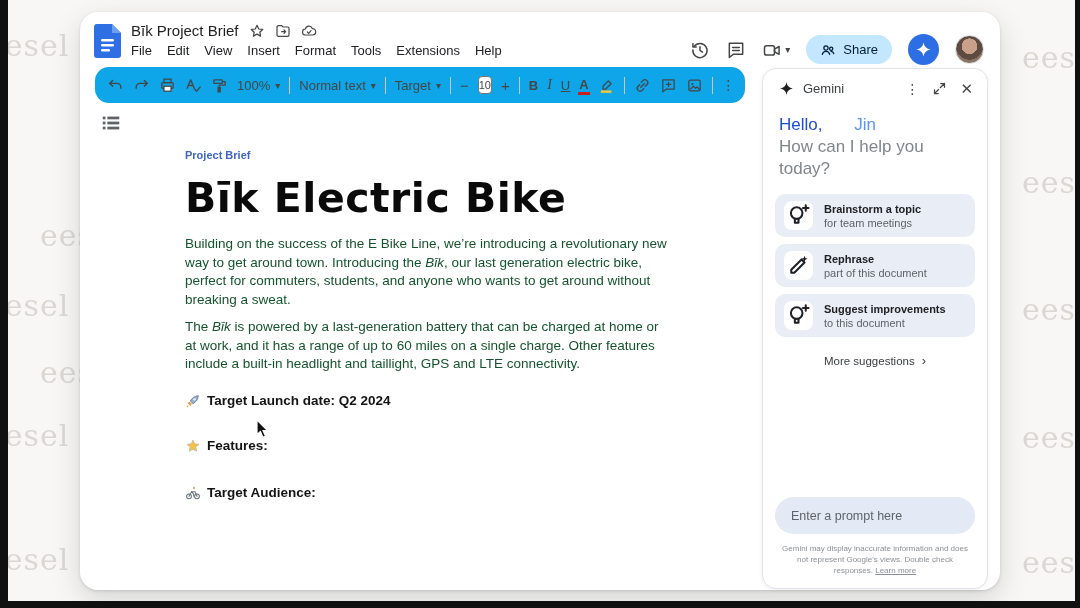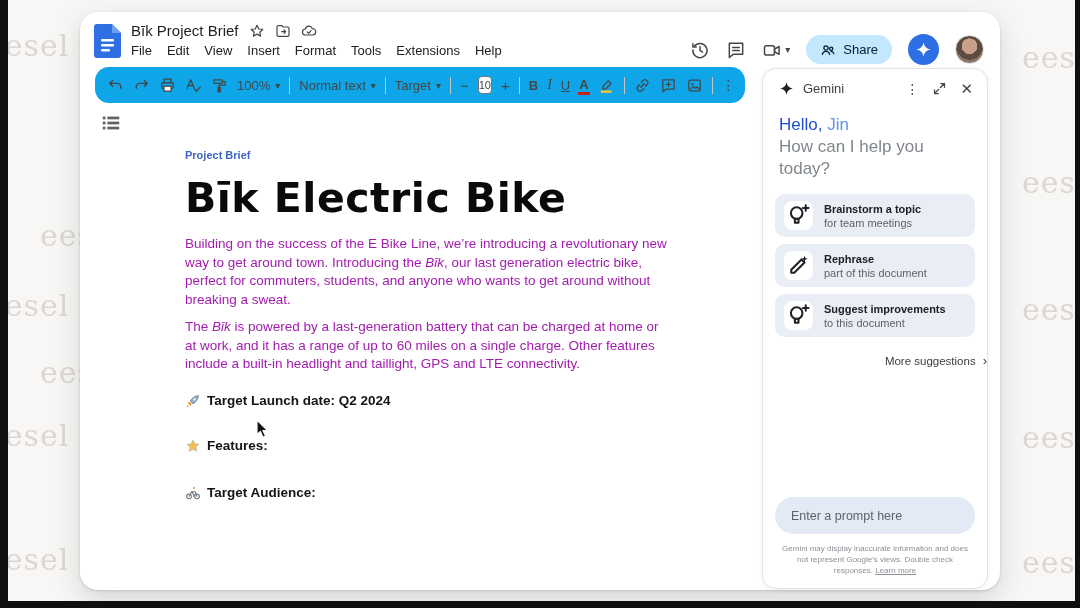--- a/index.html
+++ b/index.html
@@ -51,21 +51,21 @@
   .kebab { font-size:14px; letter-spacing:0; }
 
   
   .outline-btn { position:absolute; left:20px; top:100px; width:22px; height:22px; display:flex; align-items:center; justify-content:center; }
 
   
   .doc { position:absolute; left:105px; top:137px; width:482px; }
   .doc-label { font-size:11px; font-weight:bold; color:#3f66c4; margin-bottom:15px; }
   .doc-h1 { font-size:41px; line-height:44px; font-weight:bold; letter-spacing:.5px; color:#0a0a0a; margin-bottom:15px;
             font-family:"DejaVu Sans","Liberation Sans",sans-serif; }
-  .doc-p { font-size:13.5px; line-height:18.5px; color:#a21caf; margin-bottom:9px; }
+  .doc-p { font-size:13.5px; line-height:18.5px; color:#14532d; margin-bottom:9px; }
   .doc-p + .doc-p { margin-bottom:0; }
   .doc-line { display:flex; align-items:center; gap:6px; font-size:13.5px; font-weight:bold; color:#141414; }
   .line-launch { margin-top:19px; }
   .line-features { margin-top:29px; }
   .line-audience { margin-top:31px; }
   .emoji-ic { width:16px; height:16px; display:inline-flex; flex:none; }
 
   .cursor { position:absolute; left:256px; top:419px; z-index:40; }
 
   
@@ -73,30 +73,30 @@
            border-radius:14px; box-shadow:0 1px 4px rgba(60,64,67,.08); display:flex; flex-direction:column; }
   .p-hdr { display:flex; align-items:center; padding:12px 14px 8px 16px; }
   .p-title { font-size:13px; color:#3c4043; margin-left:9px; flex:1; }
   .p-hdr-ics { display:flex; align-items:center; gap:13px; color:#444746; }
   .p-hdr-ics .ic { width:15px; height:15px; display:inline-flex; }
   .p-kebab { font-size:14px; line-height:14px; }
   .p-close { font-size:15px; line-height:14px; }
 
   .greet { padding:10px 16px 0 16px; font-size:17px; line-height:22px; }
   .greet .hello { color:#1d4ed8; }
-  .greet .name { color:#5e94ef; }
+  .greet .name { color:#5e94ef;margin-left:27px; }
   .greet-sub { color:#80868b; }
 
   .cards { margin-top:14px; padding:0 12px; display:flex; flex-direction:column; gap:7px; }
   .card { background:#e8edf6; border-radius:10px; padding:7px 9px; display:flex; align-items:center; gap:11px; cursor:pointer; }
   .card-ic { width:29px; height:29px; background:#fff; border-radius:8px; display:flex; align-items:center; justify-content:center; flex:none; }
   .card-title { font-size:11px; font-weight:bold; color:#202124; line-height:14px; }
   .card-sub { font-size:11px; color:#5f6368; line-height:14px; }
 
-  .more { margin-top:16px; text-align:center; font-size:11.5px; color:#3c4043; display:flex; align-items:center; justify-content:flex-end; gap:7px; cursor:pointer; }
+  .more { margin-top:16px; text-align:center; font-size:11.5px; color:#3c4043; display:flex; align-items:center; justify-content:center; gap:7px; cursor:pointer; }
   .more .chev { font-size:13px; }
 
   .p-spacer { flex:1; }
   .prompt { margin:0 12px; height:37px; border:none; outline:none; background:#e3e9f5; border-radius:20px; padding:0 16px;
             font-size:12.5px; font-family:inherit; color:#202124; }
   .prompt::placeholder { color:#5f6368; }
   .disclaimer { margin:9px auto 12px auto; width:196px; text-align:center; font-size:8px; line-height:11px; color:#8b9095; }
   .disclaimer u { cursor:pointer; }
 
   svg { display:block; width:100%; height:100%; }

